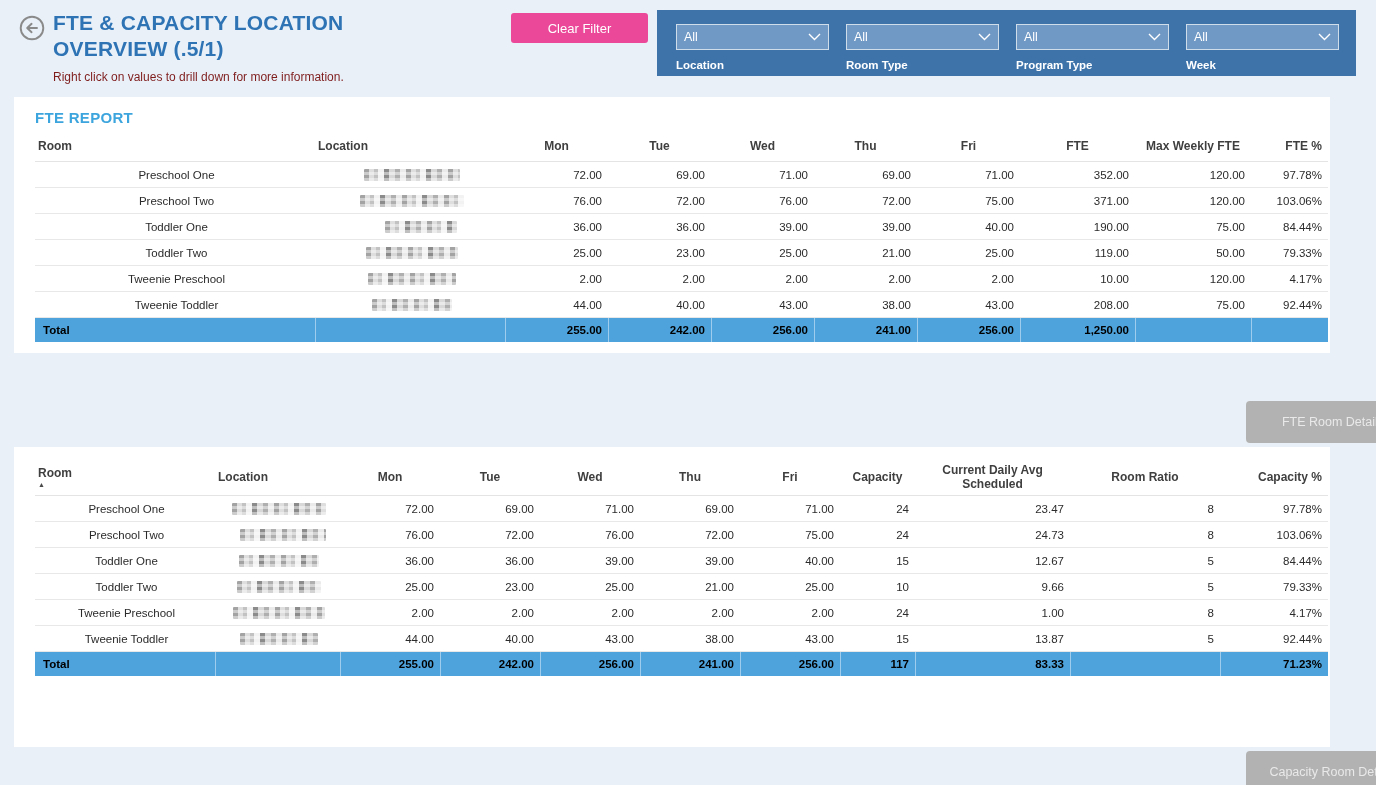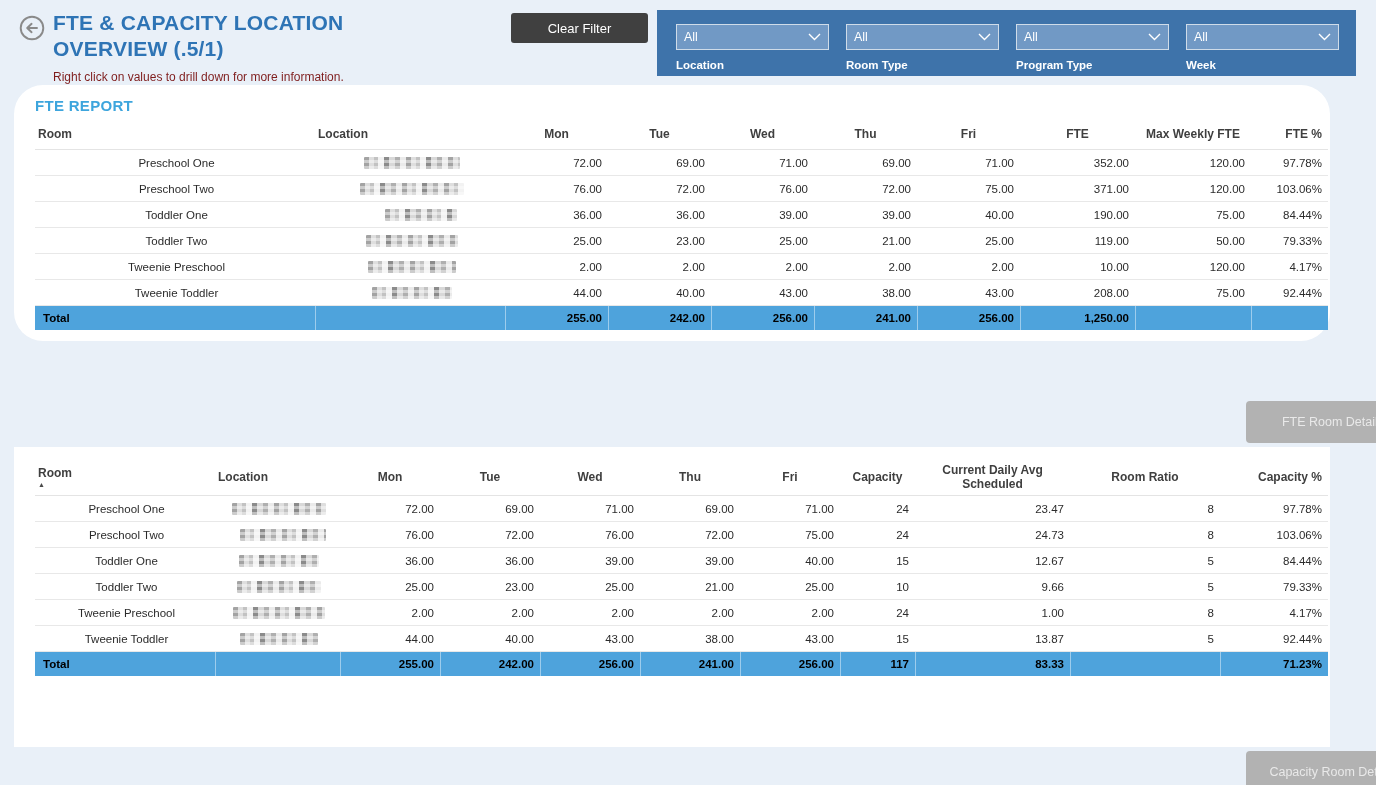--- a/index.html
+++ b/index.html
@@ -8,36 +8,36 @@
     background:#e9f0f8;
     font-family:"Liberation Sans", sans-serif;
     -webkit-font-smoothing:antialiased;
   }
   
   .back-btn{position:absolute;left:19px;top:15px;width:26px;height:26px;cursor:pointer;}
   .page-title{position:absolute;left:53px;top:10px;width:440px;
     color:#2e74b5;font-size:21px;font-weight:bold;line-height:26px;letter-spacing:.2px;}
   .page-subtitle{position:absolute;left:53px;top:70px;font-size:12px;color:#7f1d1d;}
   .clear-filter{position:absolute;left:511px;top:13px;width:137px;height:30px;
-    background:#404040;color:#fff;font-size:13px;border:none;border-radius:3px;
+    background:#ec4899;color:#fff;font-size:13px;border:none;border-radius:3px;
     display:flex;align-items:center;justify-content:center;cursor:pointer;
     font-family:"Liberation Sans", sans-serif;}
   .filter-panel{position:absolute;left:657px;top:10px;width:699px;height:66px;
     background:#3e73aa;display:flex;justify-content:space-between;
     padding:14px 17px 0 19px;box-sizing:border-box;}
   .filter-group{width:153px;}
   .dropdown{height:26px;background:#7199c5;border:1px solid #cfdce9;
     display:flex;align-items:center;justify-content:space-between;
     padding:0 7px;box-sizing:border-box;cursor:pointer;}
   .dropdown .val{color:#fff;font-size:12.5px;}
   .filter-label{color:#fff;font-size:11.5px;font-weight:bold;margin-top:9px;}
   
   .card{position:absolute;left:14px;width:1316px;background:#ffffff;
     padding:12px 2px 0 21px;box-sizing:border-box;}
-  #fte-card{top:85px;height:256px;border-radius:29px;}
+  #fte-card{top:97px;height:256px;}
   #cap-card{top:447px;height:300px;}
   .section-title{color:#3da5dd;font-size:15px;font-weight:bold;letter-spacing:.3px;margin-bottom:5px;}
   
   .grid{display:grid;align-items:center;}
   .fgrid{grid-template-columns:280px 190px 103px 103px 103px 103px 103px 115px 116px 77px;}
   .cgrid{grid-template-columns:180px 125px 100px 100px 100px 100px 100px 75px 155px 150px 108px;}
   .thead{height:30px;border-bottom:1px solid #e4e4e4;}
   .thead.tall{height:36px;}
   .th{font-size:12px;font-weight:bold;color:#3f3f3f;}
   .th.hl{text-align:left;padding-left:3px;}

